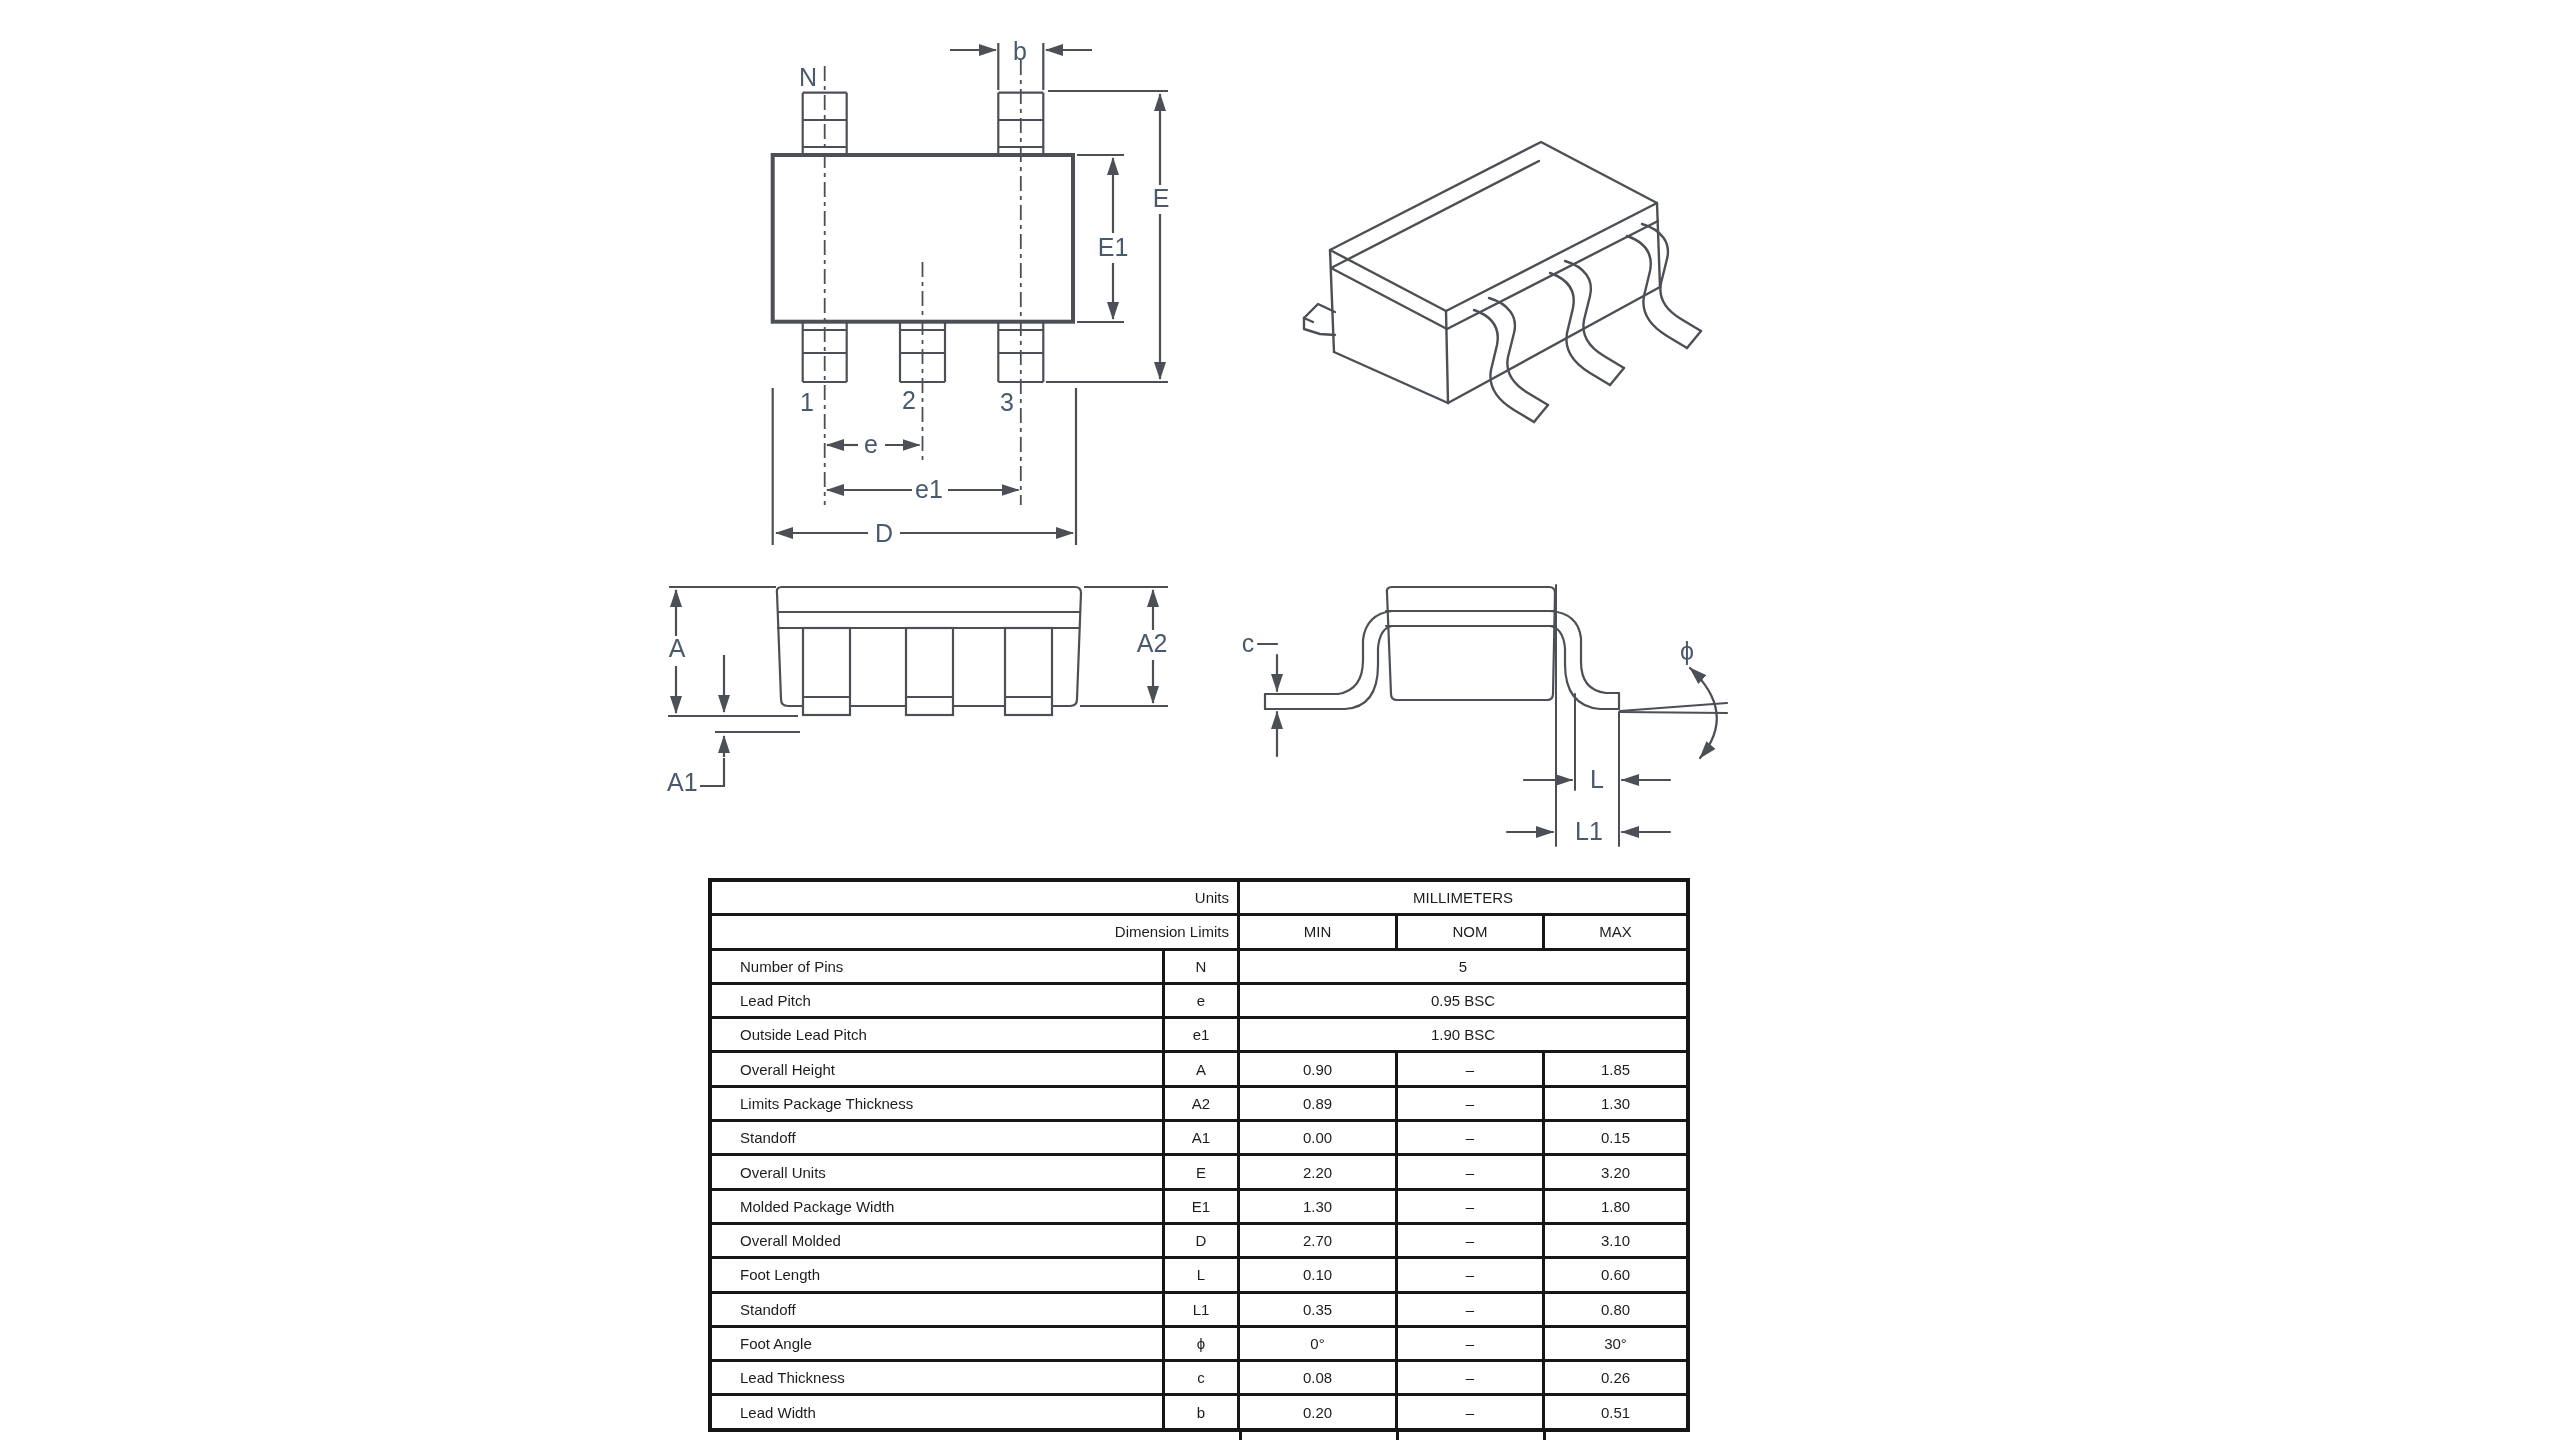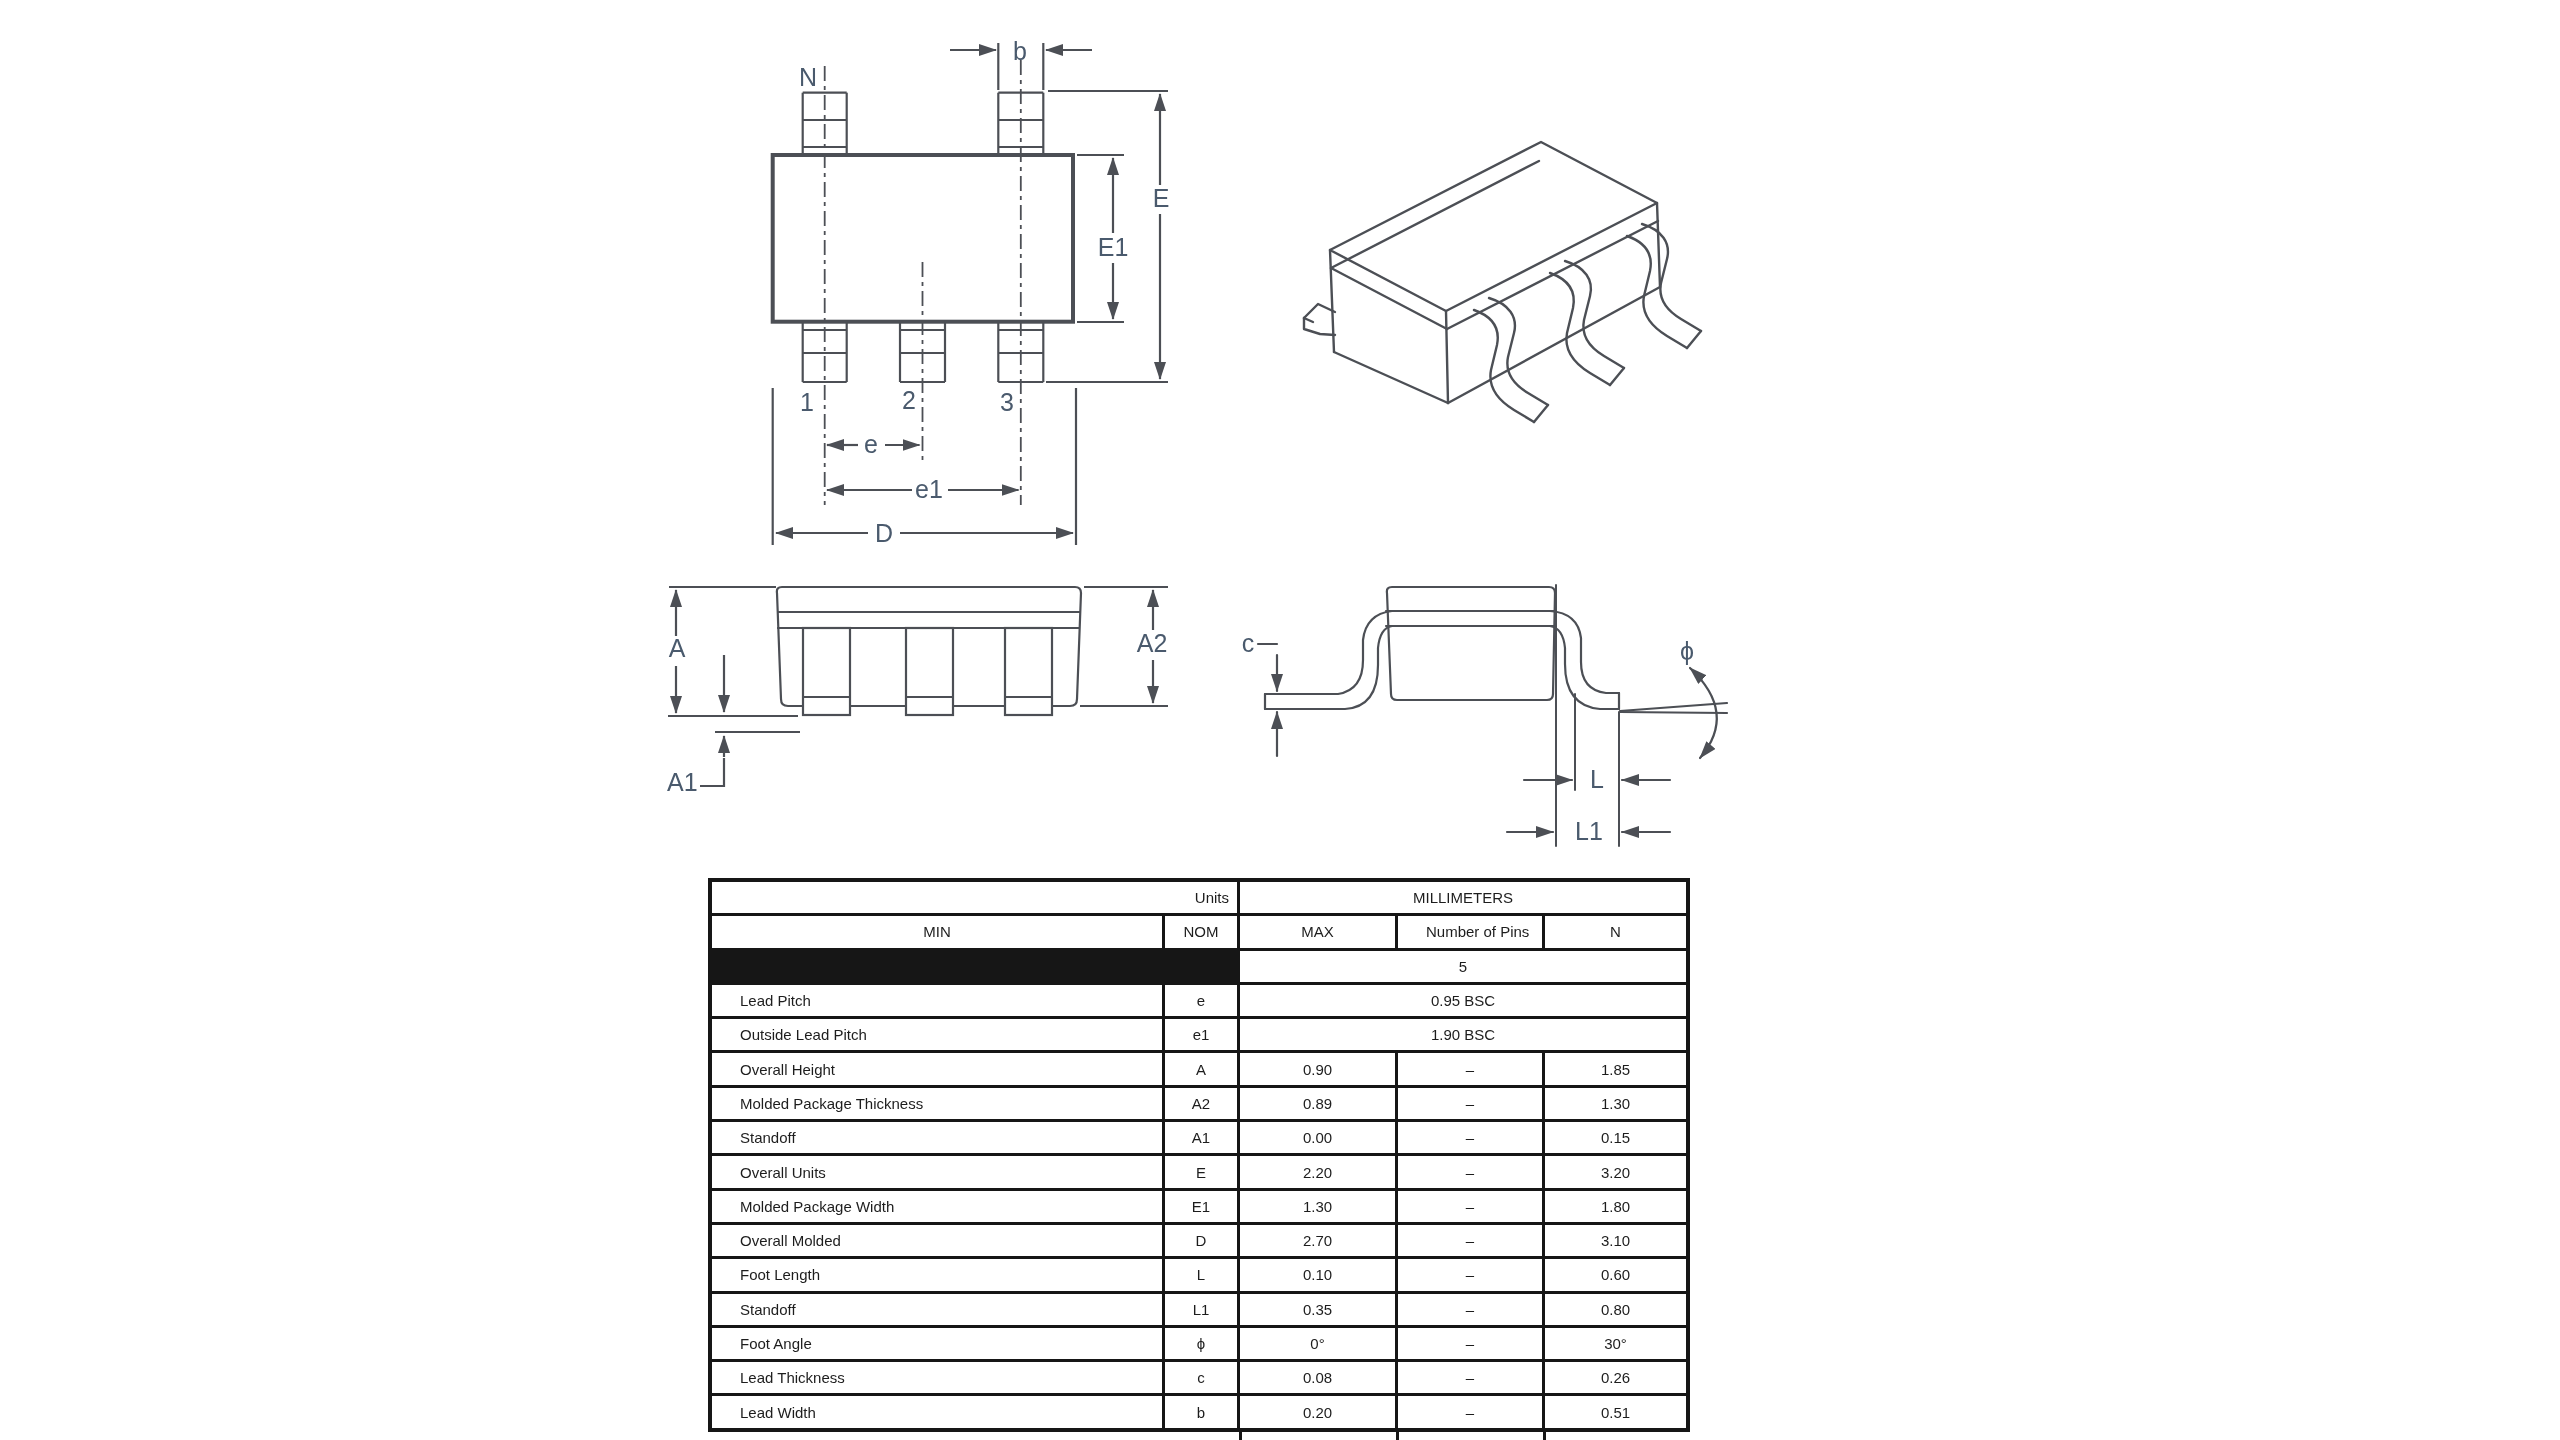--- a/index.html
+++ b/index.html
@@ -270,38 +270,39 @@
       <text x="1597" y="788">L</text>
       <text x="1589" y="840">L1</text>
     </g>
   </g>
 </svg>
 
 
 <div class="dim-table">
   <div class="cell right c12">Units</div>
   <div class="cell c35">MILLIMETERS</div>
+  <div class="cell right c12">Dimension Limits</div>
   <div class="cell">MIN</div>
   <div class="cell">NOM</div>
   <div class="cell">MAX</div>
 <div class="cell prop">Number of Pins</div>
       <div class="cell">N</div>
       <div class="cell span3">5</div>
       <div class="cell prop">Lead Pitch</div>
       <div class="cell">e</div>
       <div class="cell span3">0.95 BSC</div>
       <div class="cell prop">Outside Lead Pitch</div>
       <div class="cell">e1</div>
       <div class="cell span3">1.90 BSC</div>
       <div class="cell prop">Overall Height</div>
       <div class="cell">A</div>
       <div class="cell">0.90</div>
       <div class="cell">–</div>
       <div class="cell">1.85</div>
-      <div class="cell prop">Molded Package Thickness</div>
+      <div class="cell prop">Limits Package Thickness</div>
       <div class="cell">A2</div>
       <div class="cell">0.89</div>
       <div class="cell">–</div>
       <div class="cell">1.30</div>
       <div class="cell prop">Standoff</div>
       <div class="cell">A1</div>
       <div class="cell">0.00</div>
       <div class="cell">–</div>
       <div class="cell">0.15</div>
       <div class="cell prop">Overall Units</div>

